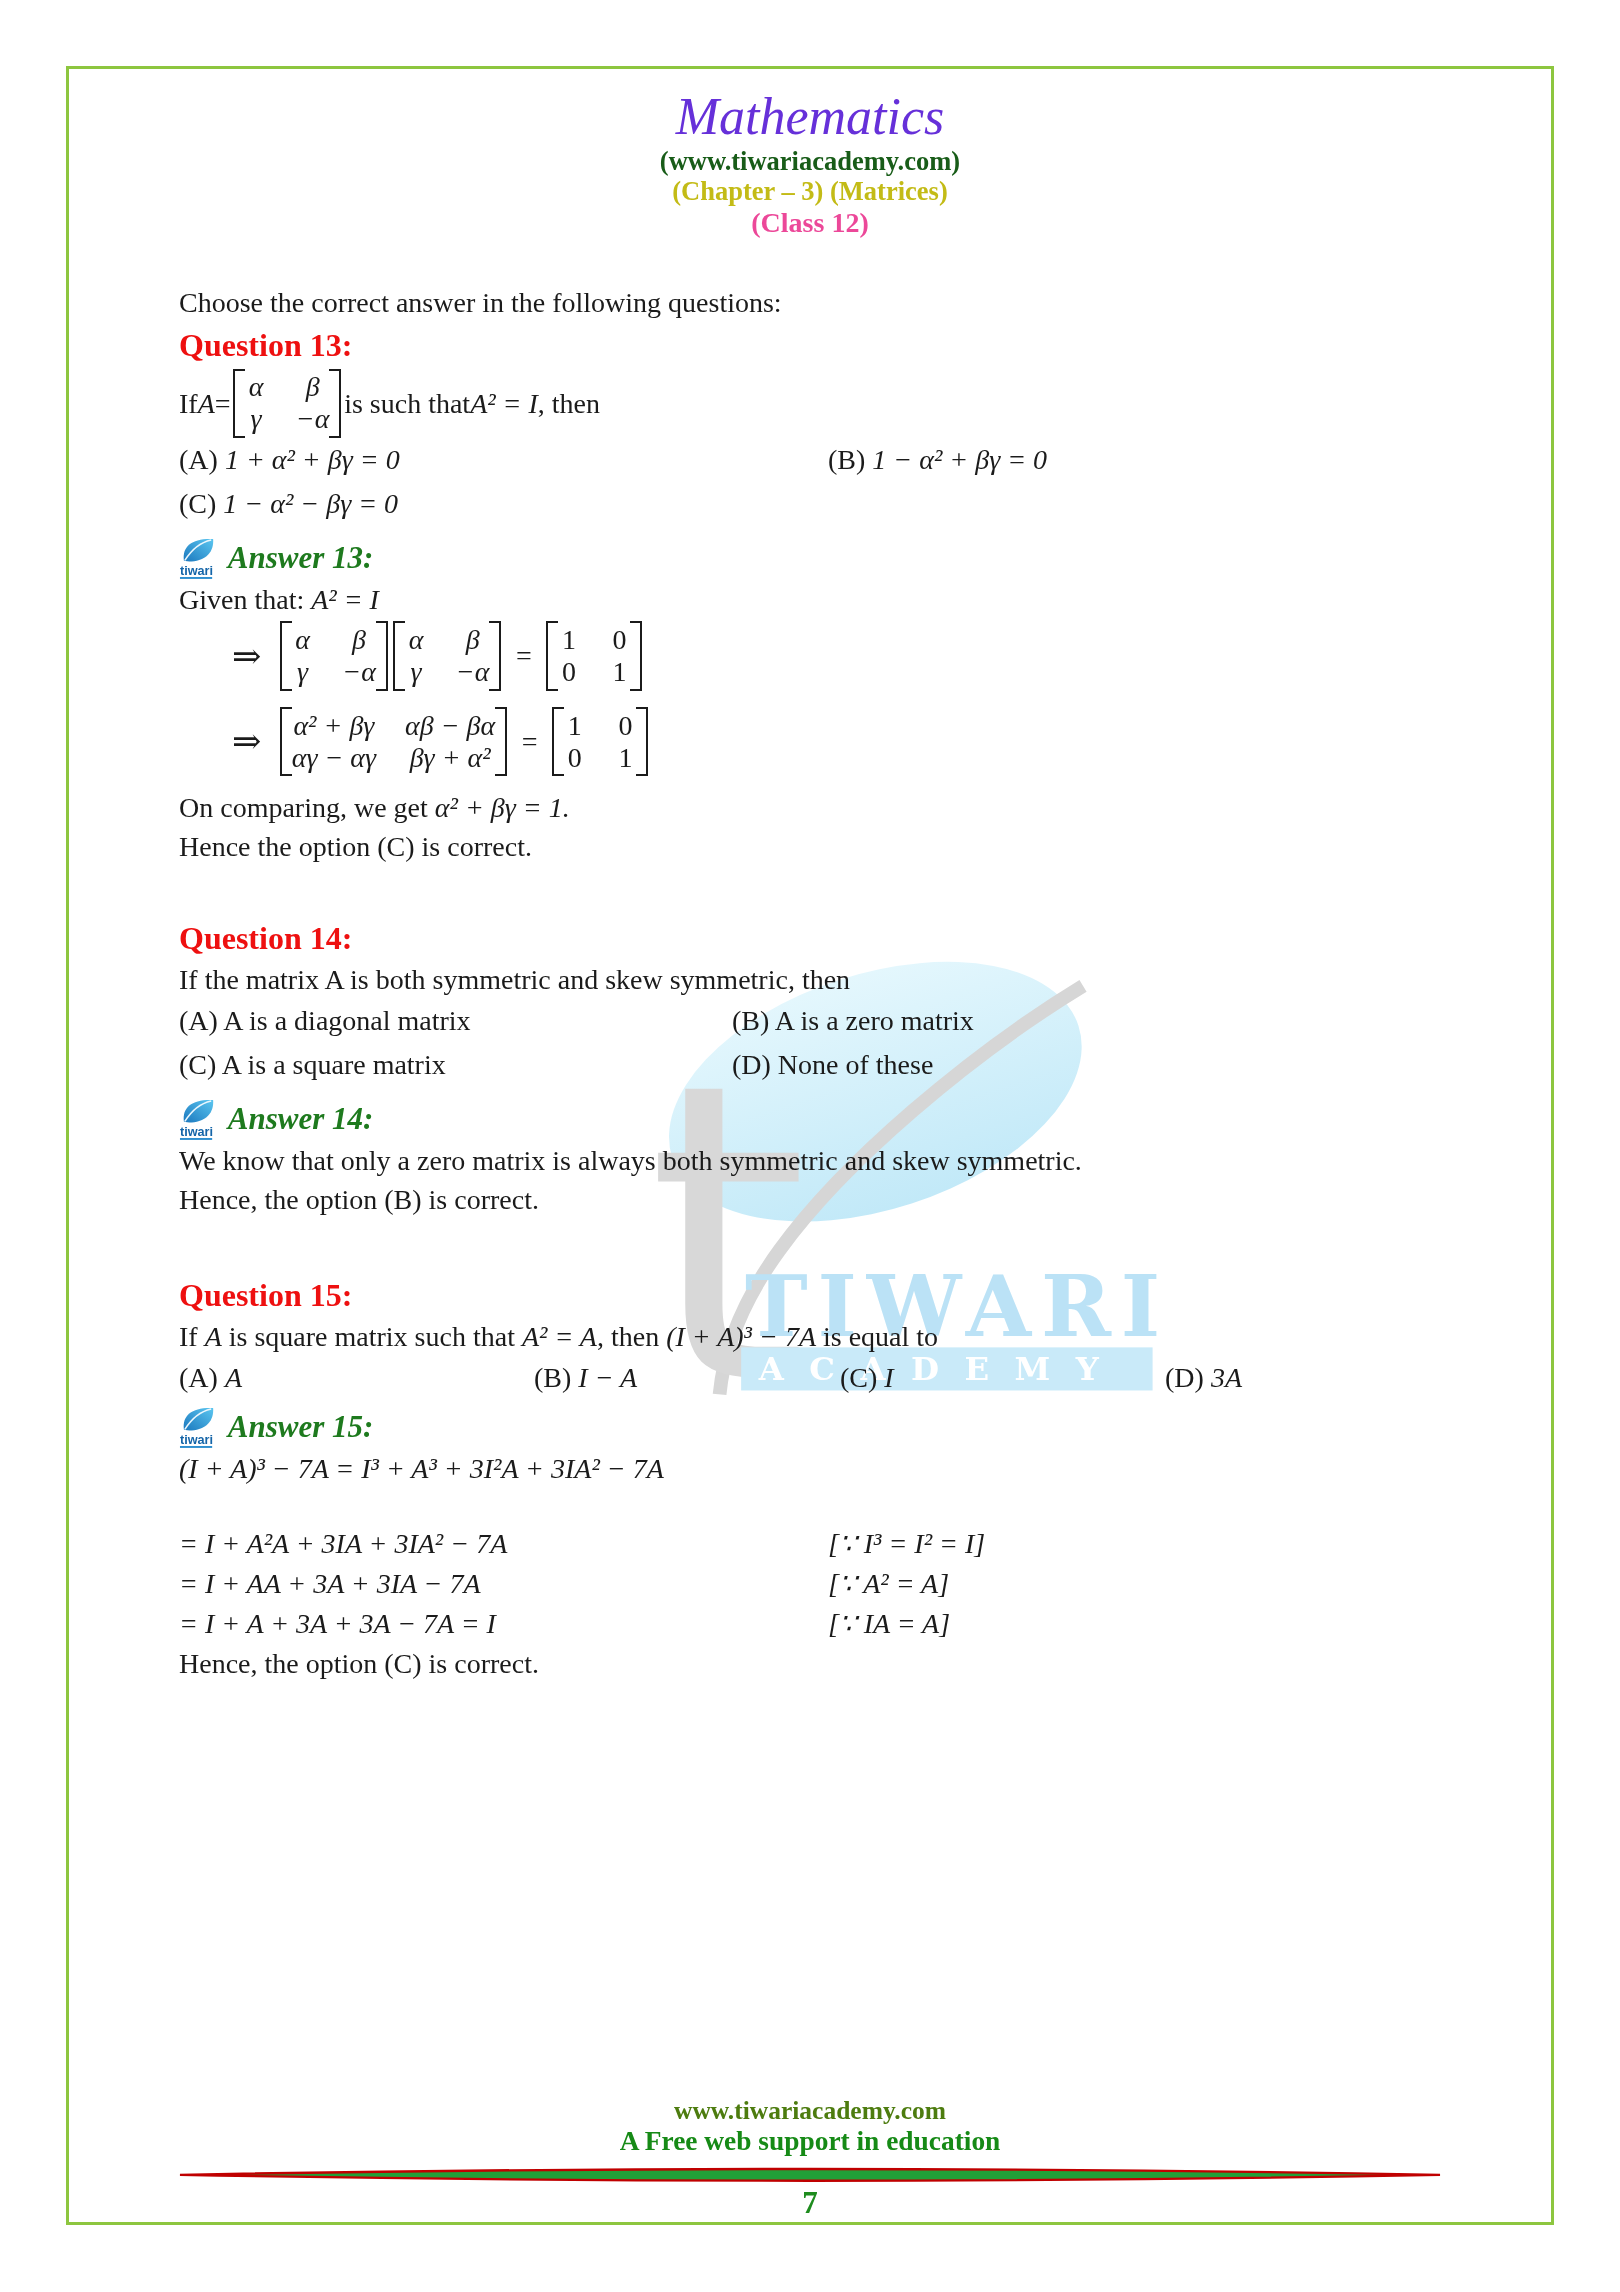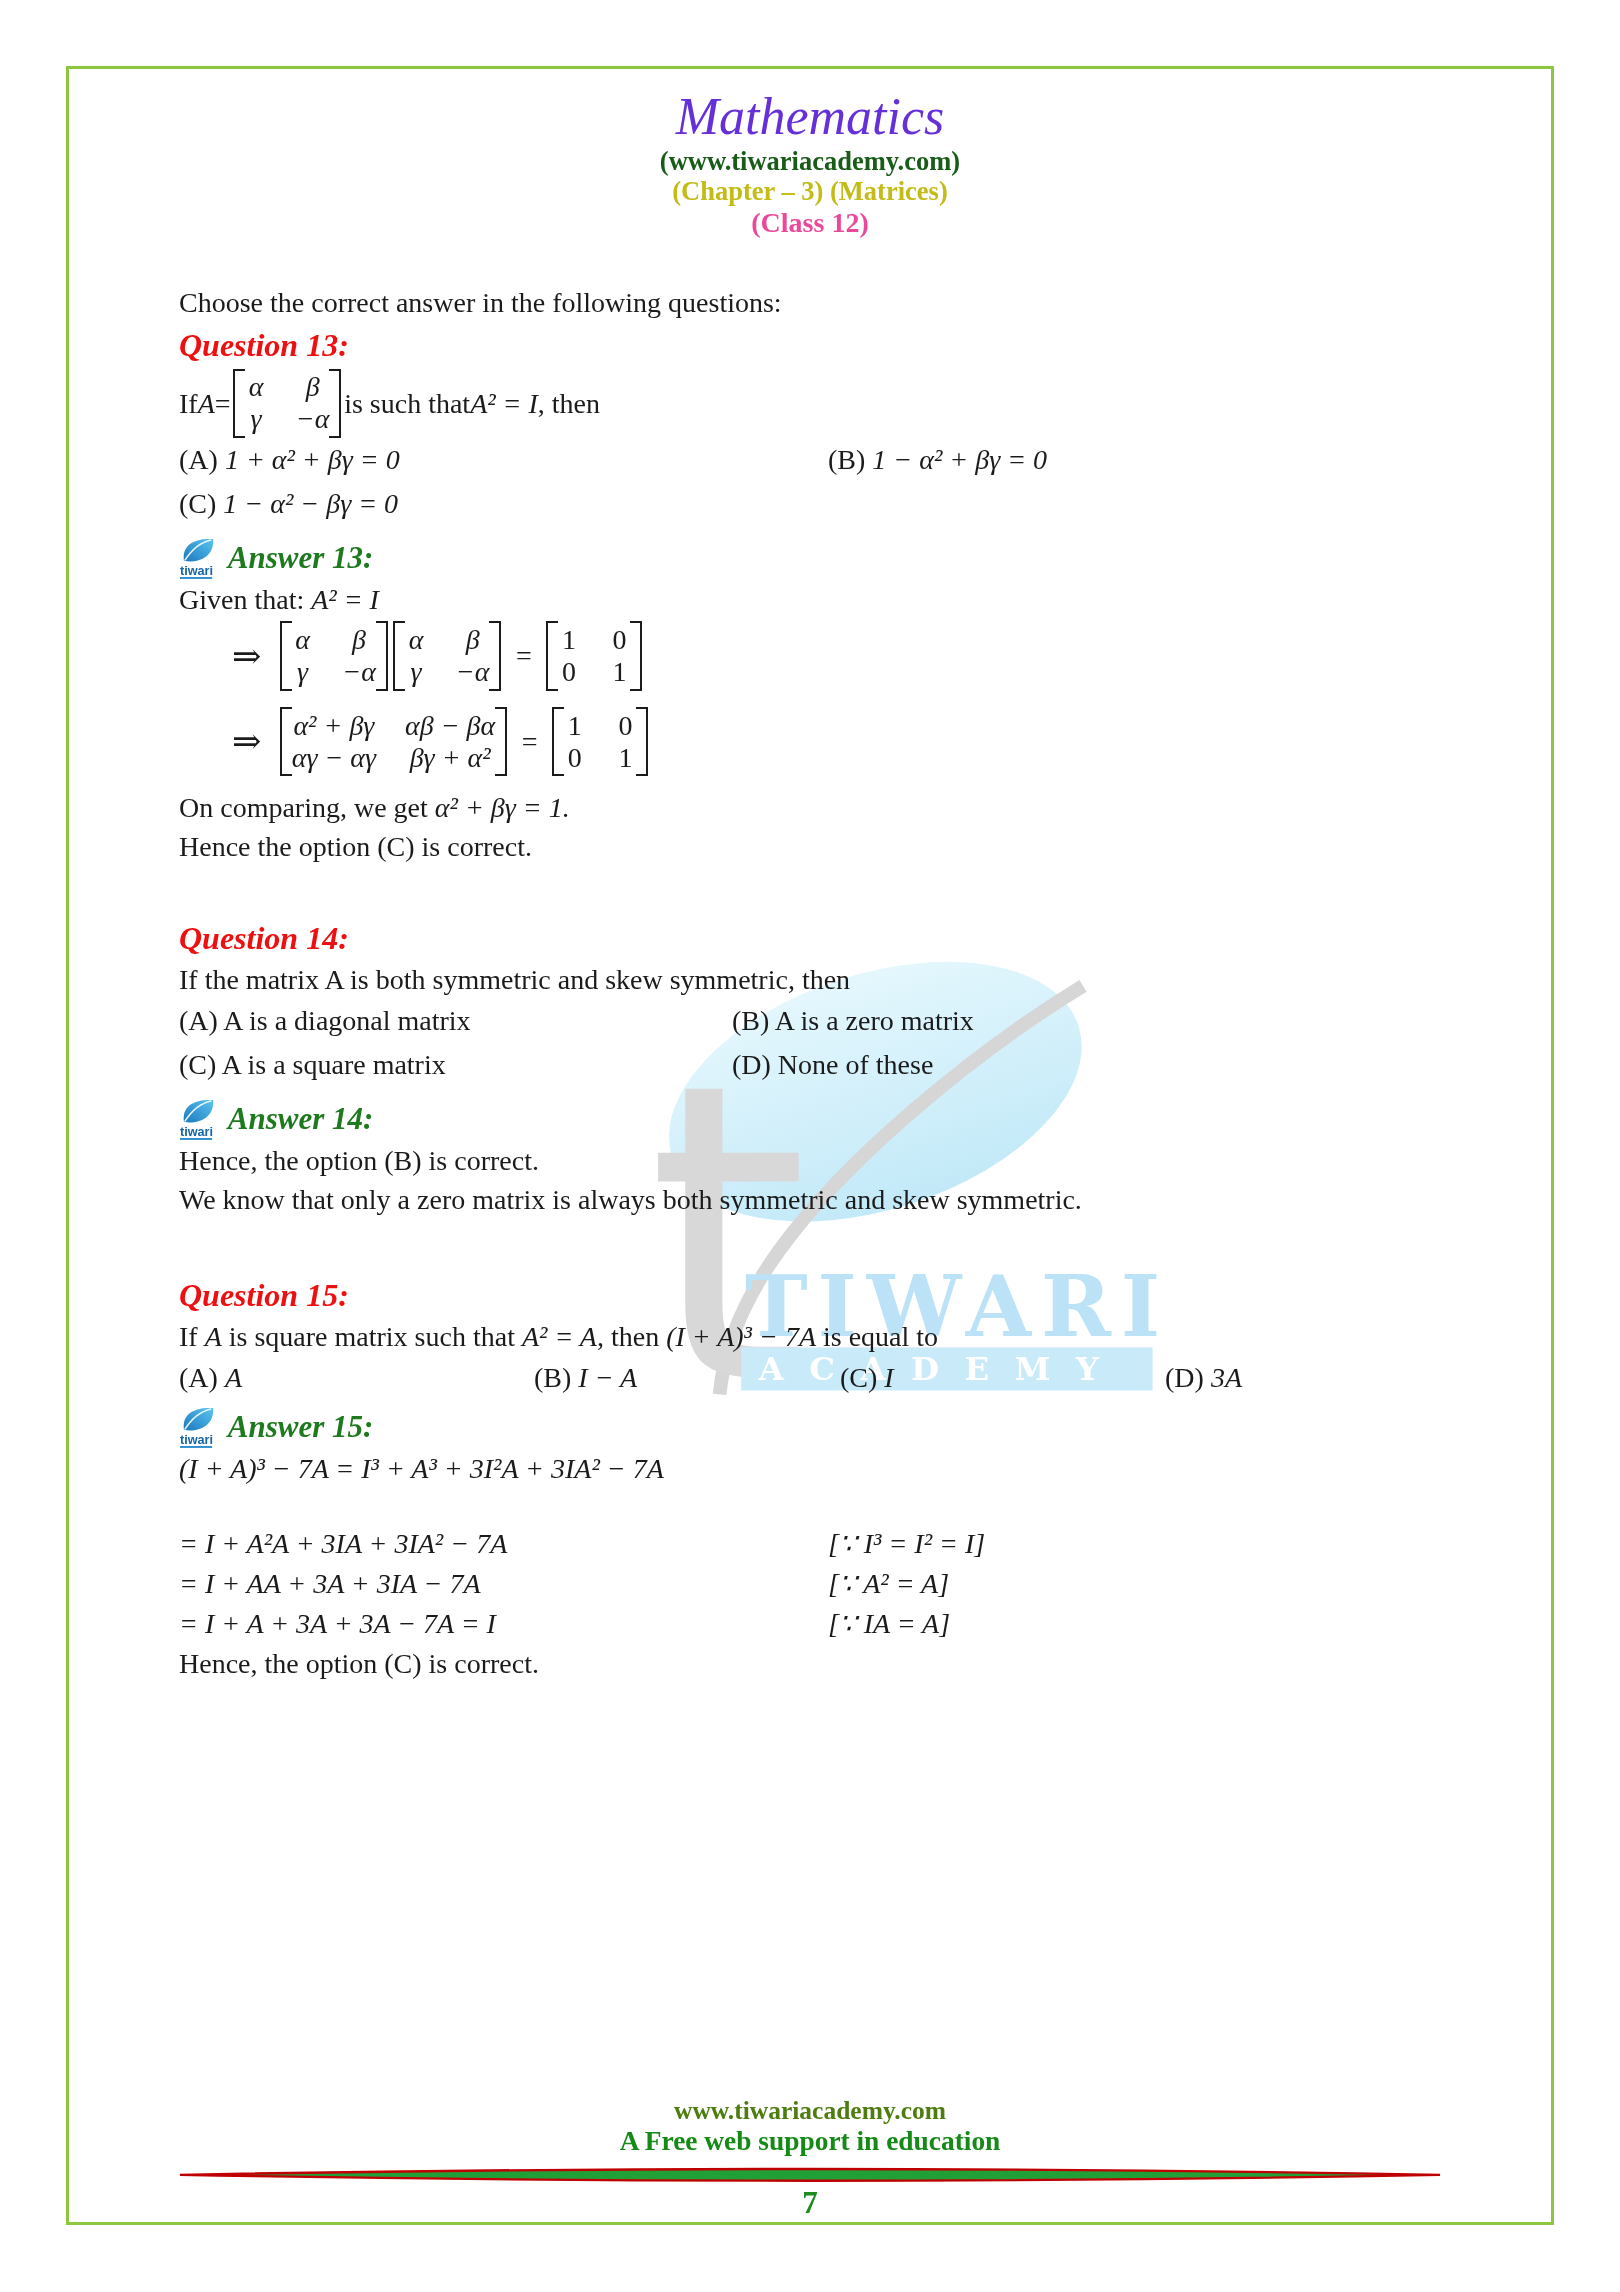--- a/index.html
+++ b/index.html
@@ -15,21 +15,21 @@
   .inner { position:relative; z-index:1; height:100%; }
 
   header { text-align:center; padding-top:17.6px; }
   .title   { font-size:52px; line-height:59px; font-weight:normal; font-style:italic; color:#6630D9; }
   .site    { font-size:26.5px; line-height:30px; font-weight:bold; color:#185C18; }
   .chapter { font-size:26.5px; line-height:30px; font-weight:bold; color:#C3BB16; }
   .cls     { font-size:28px; line-height:34px; font-weight:bold; color:#ec4899; }
 
   .content { margin:43px 69px 0 110px; font-size:28px; }
   .txt  { line-height:39px; }
-  .qhead { color:#EE1010; font-size:32px; font-weight:bold; line-height:43px; margin-top:2px;font-style:italic; }
+  .qhead { color:#EE1010; font-size:32px; font-weight:bold; line-height:43px; margin-top:2px; }
   i { font-style:italic; }
 
   .stemline { display:flex; align-items:center; line-height:39px; margin-top:2px; }
   .opts2 { display:grid; grid-template-columns:649px 1fr; }
   .opts2.q14 { grid-template-columns:553px 1fr; }
   .opts2 .opt { line-height:44px; }
   .opts4 { display:grid; grid-template-columns:355px 306px 325px 1fr; }
   .opts4 .opt { line-height:43px; }
 
   .ans-head { display:flex; align-items:flex-end; gap:9.8px; margin-top:7.8px; line-height:45px; }
@@ -203,22 +203,22 @@
           <span class="logo-icon">
             <svg viewBox="0 0 40 47" width="39" height="46" style="font-size:29px">
               <path d="M5,27 C3,12 14,4 35,5 C36,18 28,27 13,28 C10,28 7,28 5,27 Z" fill="url(#lg1)"></path>
               <path d="M6,27 C14,14 24,8 33,6" stroke="#EAF6FD" stroke-width="1.6" fill="none"></path>
               <text x="1" y="42" font-size="13" font-weight="bold" fill="#1565A8" font-family="Liberation Sans, sans-serif">tiwari</text>
               <rect x="1" y="44" width="33" height="2" fill="#2E8FD0"></rect>
             </svg>
           </span>
           <span class="label">Answer 14:</span>
         </div>
+        <div class="txt">We know that only a zero matrix is always both symmetric and skew symmetric.</div>
         <div class="txt">Hence, the option (B) is correct.</div>
-        <div class="txt">We know that only a zero matrix is always both symmetric and skew symmetric.</div>
 
         <div class="qhead gap-q15">Question 15:</div>
 
         <div class="txt">
           <span>If </span><i>A</i><span> is square matrix such that </span><i>A² = A</i><span>, then </span><i>(I + A)³ − 7A</i><span> is equal to</span>
         </div>
 
         <div class="opts4">
           <div class="opt"><span>(A) </span><i>A</i></div>
           <div class="opt"><span>(B) </span><i>I − A</i></div>

